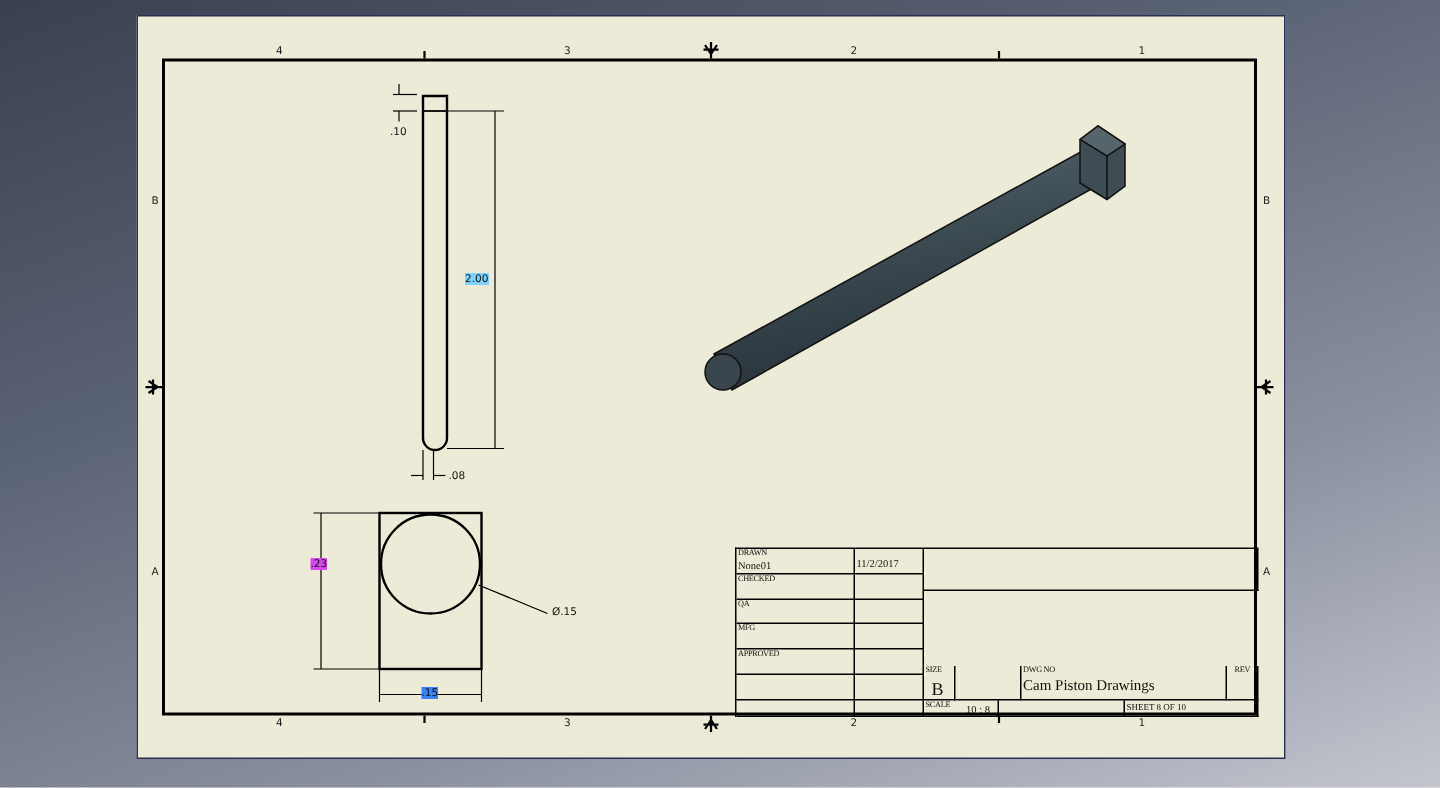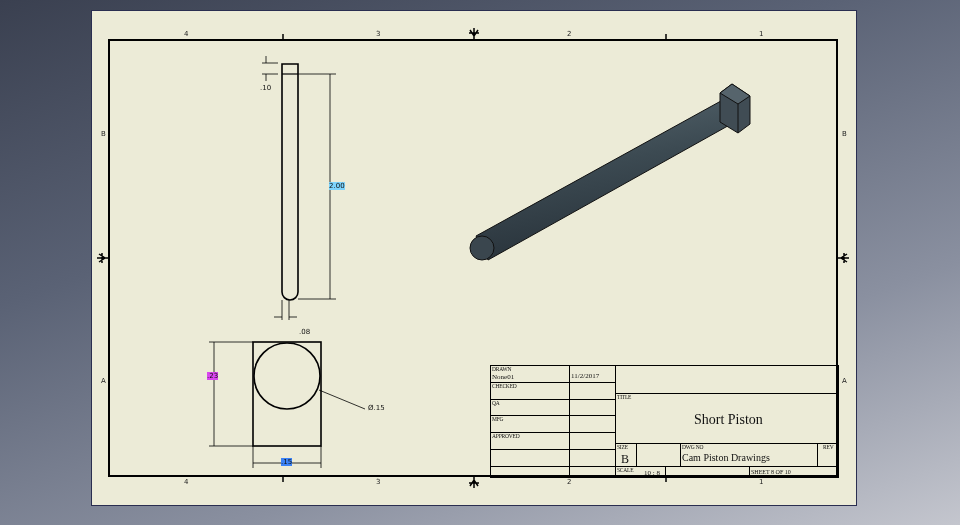--- a/index.html
+++ b/index.html
@@ -92,22 +92,22 @@
   <g stroke="#111" stroke-width="1">
     <path d="M476 236 L730 96 L742 118 L488 260 Z" fill="url(#rod)"></path>
     <ellipse cx="482" cy="248" rx="12" ry="12" fill="#3a464e"></ellipse>
     <path d="M720 93 L732 84 L750 96 L750 124 L738 133 L720 122 Z" fill="#404c54"></path>
     <path d="M720 93 L732 84 L750 96 L738 104 Z" fill="#56646c"></path>
     <line x1="738" y1="104" x2="738" y2="133"></line>
   </g>
 </svg>
 
 <span class="dim" style="left:260px;top:84px">.10</span>
-<span class="dim" style="left:329px;top:182px;background:#7dd3fc">2.00</span>
-<span class="dim" style="left:299px;top:328px">.08</span>
+<span class="dim" style="left:310px;top:182px;background:#7dd3fc">2.00</span>
+<span class="dim" style="left:299px;top:313px">.08</span>
 <span class="dim" style="left:207px;top:372px;background:#d946ef">.23</span>
 <span class="dim" style="left:281px;top:458px;background:#3b82f6">.15</span>
 <span class="dim" style="left:368px;top:404px">Ø.15</span>
 
 <div class="tb" style="border-top:1px solid #000;border-left:1px solid #000;font-family:Liberation Serif, serif;">
 
   <div class="cell" style="left:0;top:0;width:79px;height:17px">
       <span class="lbl">DRAWN</span>
       <span class="val" style="left:1px;top:7px;font-size:7px">None01</span>
     </div>
@@ -129,24 +129,20 @@
   <div class="cell" style="left:0;top:67px;width:79px;height:17px">
       <span class="lbl">APPROVED</span>
     </div>
   <div class="cell" style="left:79px;top:67px;width:46px;height:17px"></div>
   <div class="cell" style="left:0;top:84px;width:79px;height:17px"></div>
   <div class="cell" style="left:79px;top:84px;width:46px;height:17px"></div>
   <div class="cell" style="left:0;top:101px;width:79px;height:11px"></div>
   <div class="cell" style="left:79px;top:101px;width:46px;height:11px"></div>
 
   <div class="cell" style="left:125px;top:0;width:223px;height:28px"></div>
-  <div class="cell" style="left:125px;top:28px;width:223px;height:50px">
-      <span class="lbl">TITLE</span>
-      <span class="val" style="left:78px;top:18px;font-size:14px">Short Piston</span>
-    </div>
   <div class="cell" style="left:125px;top:78px;width:21px;height:23px">
       <span class="lbl">SIZE</span>
       <span class="val" style="left:5px;top:8px;font-size:12px">B</span>
     </div>
   <div class="cell" style="left:146px;top:78px;width:44px;height:23px"></div>
   <div class="cell" style="left:190px;top:78px;width:137px;height:23px">
       <span class="lbl">DWG NO</span>
       <span class="val" style="left:1px;top:8px;font-size:10px">Cam Piston Drawings</span>
     </div>
   <div class="cell" style="left:327px;top:78px;width:21px;height:23px">

